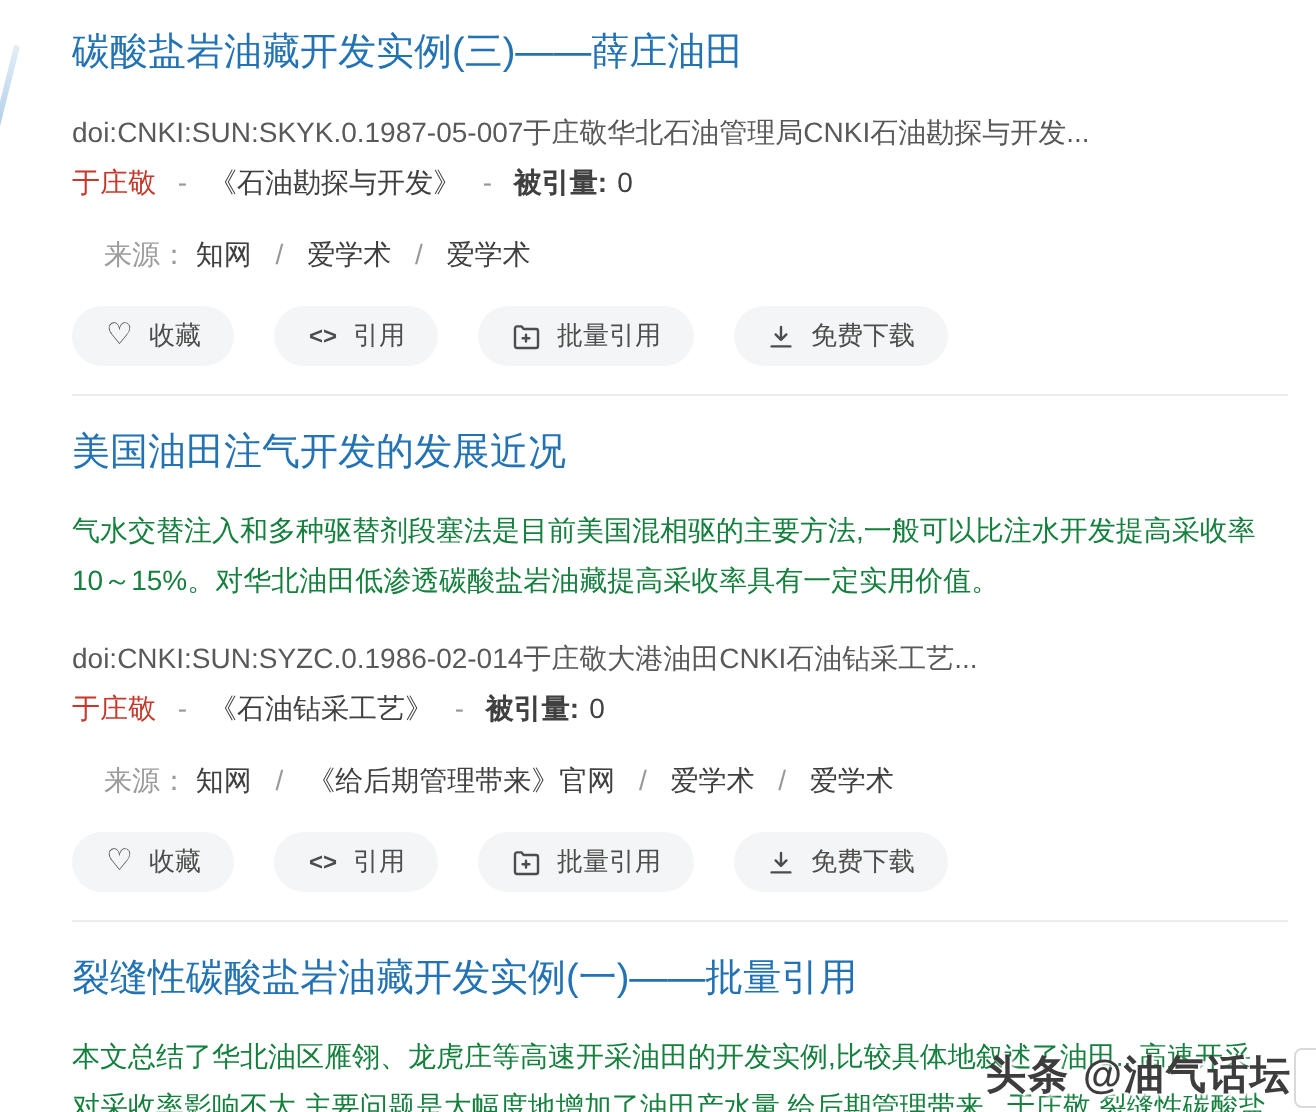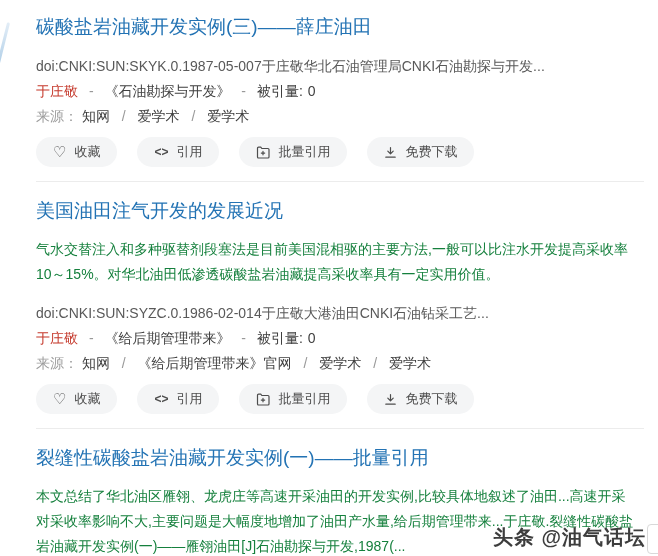--- a/index.html
+++ b/index.html
@@ -12,24 +12,24 @@
   .title{
     font-size:19px;line-height:26px;font-weight:400;
     color:#2373b4;margin:0 0 13px;cursor:pointer;
   }
   .snippet{font-size:14px;line-height:25px;color:#15803d;margin:0 0 5px;max-width:612px;}
   .doi{font-size:14px;line-height:20px;color:#595959;margin:16px 0 5px;white-space:nowrap;overflow:hidden;}
   .meta{font-size:14px;line-height:20px;color:#404040;margin:0 0 5px;}
   .meta .sep{color:#999;margin:0 7px;}
   .author{color:#c5392c;text-decoration:none;cursor:pointer;}
   .journal{color:#404040;cursor:pointer;}
-  .cited-label{color:#404040;}
+  .cited-label{color:#404040;font-weight:bold;}
   .cited-count{margin-left:5px;}
   .meta-suffix{color:#595959;}
-  .source{font-size:14px;line-height:20px;margin:0;color:#404040;}
+  .source{font-size:14px;line-height:20px;margin:16px;color:#404040;}
   .source-label{color:#9c9c9c;}
   .source a{color:#404040;text-decoration:none;cursor:pointer;}
   .source .slash{color:#999;margin:0 8px;}
   .actions{margin-top:11px;display:flex;gap:20px;}
   .pill{
     display:inline-flex;align-items:center;gap:8px;
     background:#f4f5f6;border:none;border-radius:16px;
     height:30px;padding:0 17px;font-size:13px;color:#4d4d4d;
     font-family:inherit;cursor:pointer;white-space:nowrap;
   }
@@ -105,21 +105,21 @@
 </article>
 <hr class="divider">
 
 <article class="result" style="padding-top:16px;padding-left:36px;">
   <h2 class="title">美国油田注气开发的发展近况</h2>
   <p class="snippet">气水交替注入和多种驱替剂段塞法是目前美国混相驱的主要方法,一般可以比注水开发提高采收率10～15%。对华北油田低渗透碳酸盐岩油藏提高采收率具有一定实用价值。</p>
   <p class="doi">doi:CNKI:SUN:SYZC.0.1986-02-014于庄敬大港油田CNKI石油钻采工艺...</p>
   <p class="meta">
     <a class="author">于庄敬</a>
     <span class="sep">-</span>
-    <span class="journal">《给后期管理带来》</span>
+    <span class="journal">《石油钻采工艺》</span>
     <span class="sep">-</span>
     <span class="cited-label">被引量:</span><span class="cited-count">0</span>
   </p>
   <p class="source">
     <span class="source-label">来源：</span>
     <a>知网</a>
     <span class="slash">/</span>
     <a>《给后期管理带来》官网</a>
     <span class="slash">/</span>
     <a>爱学术</a>

